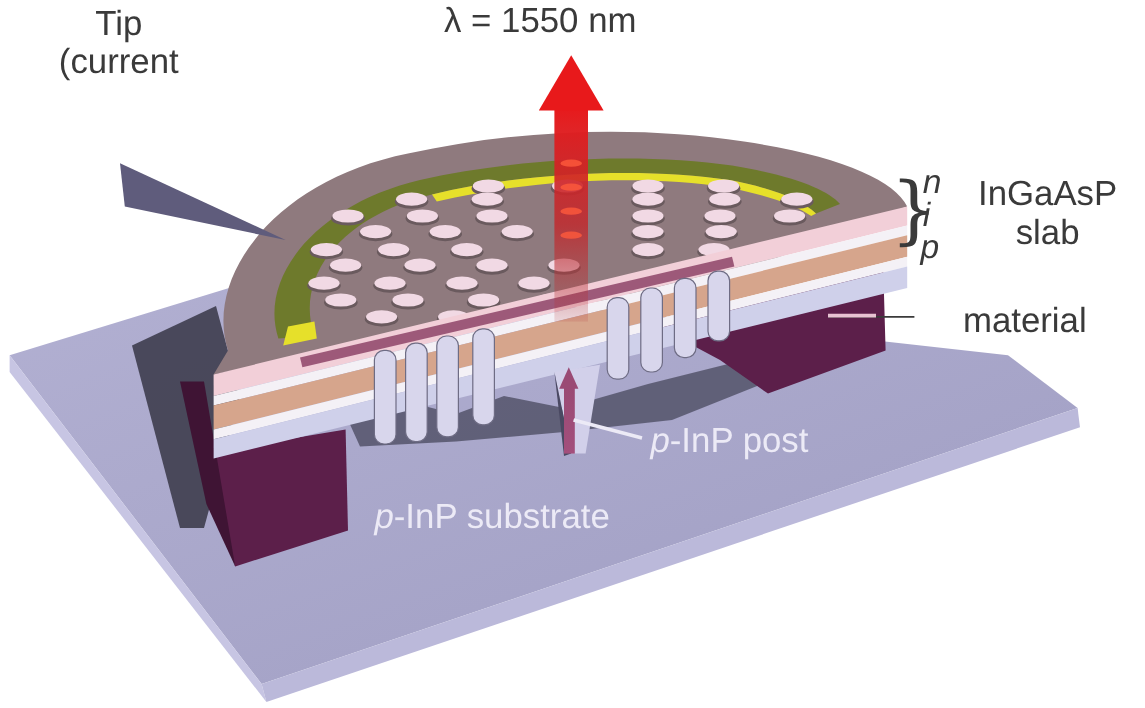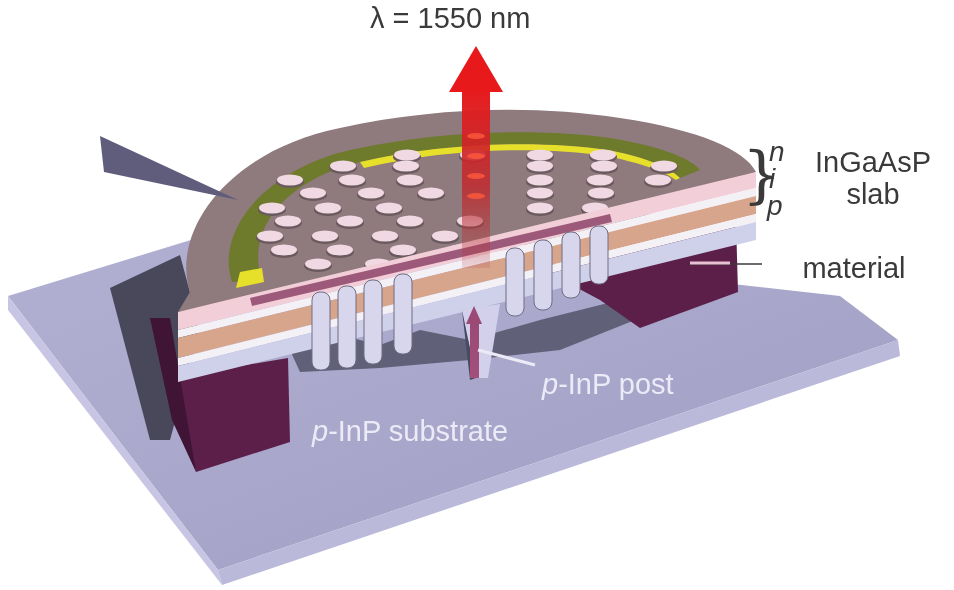--- a/index.html
+++ b/index.html
@@ -180,38 +180,40 @@
     </g>
   </g>
 
   <path d="M100 136 L238 200 L104 172 Z" fill="#5f5c7c"></path>
 
   <line x1="690" y1="264" x2="762" y2="264" stroke="#3a3a3a" stroke-width="1.5"></line>
   <line x1="690" y1="263" x2="730" y2="263" stroke="#e8c2d2" stroke-width="3"></line>
 </svg>
 
 <div class="lbl center" style="left:36px; top:4px; width:126px;">
+  <div>Tip</div>
+  <div>(current</div>
 </div>
 
 <div class="lbl" style="left:370px; top:2px;text-align:center;">
   <span>λ</span><span> = 1550 nm</span>
 </div>
 
 <div class="brace" style="left:742px; top:140px; font-size:62px; line-height:70px;">}</div>
 <div class="lbl ital" style="left:769px; top:136px; font-size:28px;">n</div>
 <div class="lbl ital" style="left:769px; top:163px; font-size:28px;">i</div>
 <div class="lbl ital" style="left:767px; top:190px; font-size:28px;">p</div>
 <div class="lbl center" style="left:798px; top:146px; width:150px;">
   <div>InGaAsP</div>
   <div>slab</div>
 </div>
 
 <div class="lbl center" style="left:770px; top:250px; width:168px; line-height:37px;">
   <div>material</div>
 </div>
 
-<div class="lbl light" style="left:542px; top:352px;margin-top:16px;">
+<div class="lbl light" style="left:542px; top:352px;">
   <span class="ital">p</span><span>-InP post</span>
 </div>
 
 <div class="lbl light" style="left:312px; top:415px;">
   <span class="ital">p</span><span>-InP substrate</span>
 </div>
 
 </body></html>

